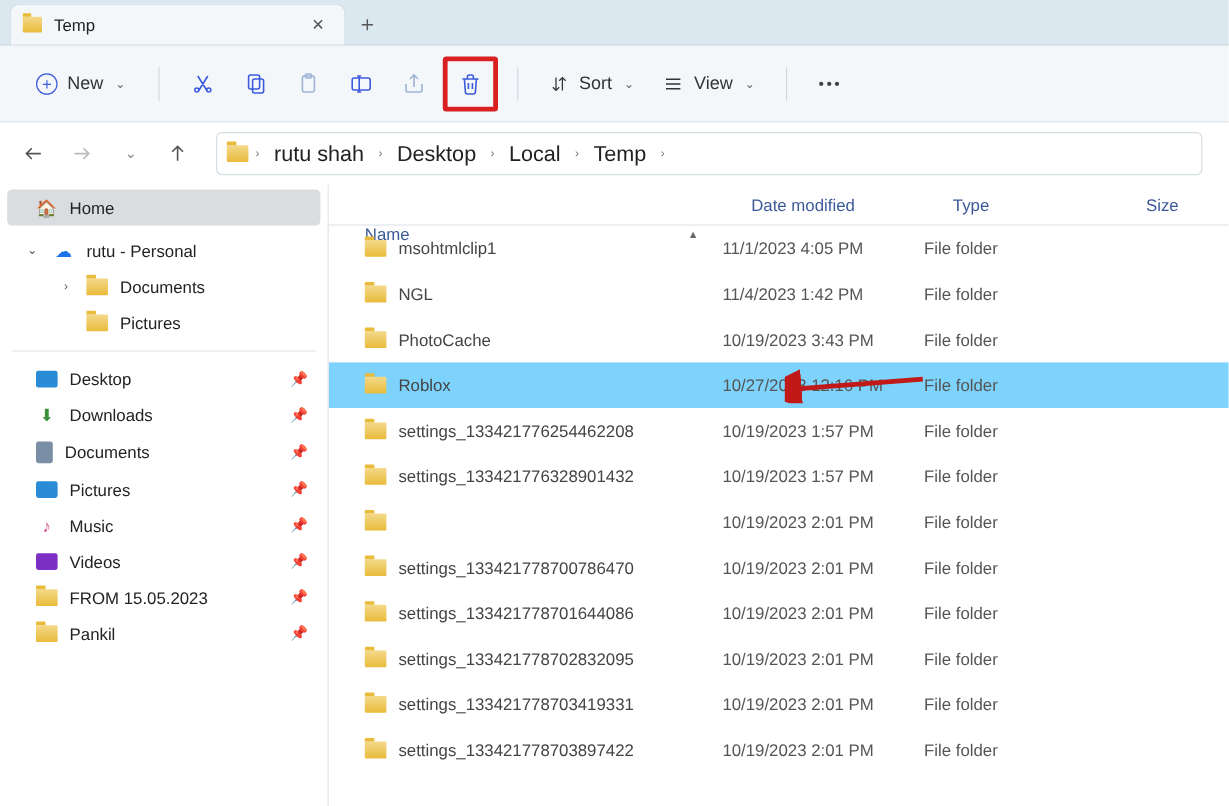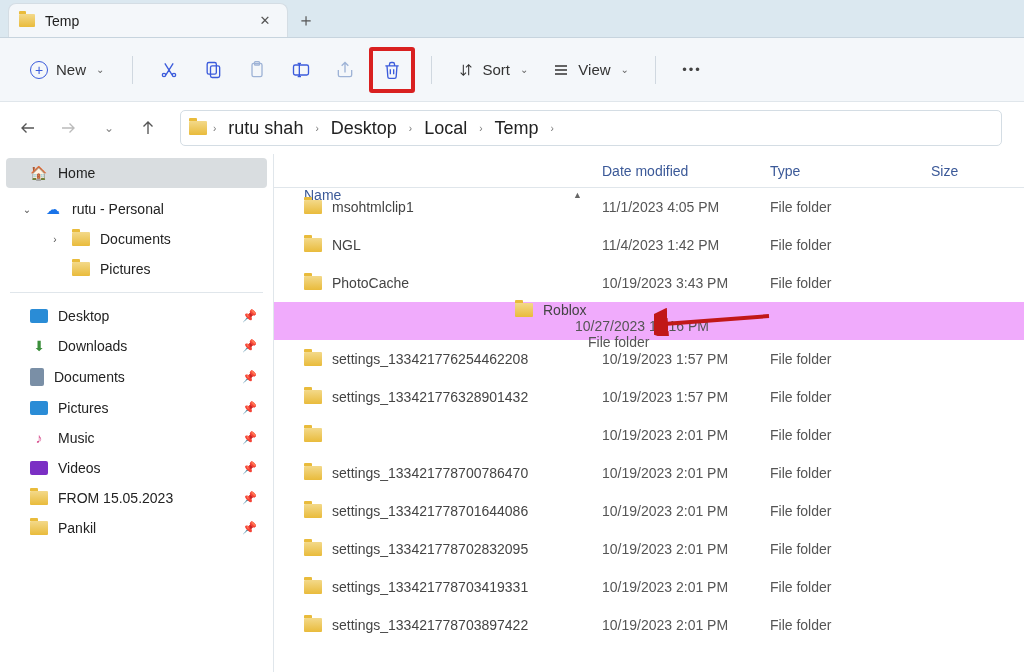--- a/index.html
+++ b/index.html
@@ -45,26 +45,26 @@
 .side-indent0 { padding-left: 24px;}
 .side-indent1 { padding-left: 14px;}
 .side-indent2 { padding-left: 42px;}
 .side-sep { height:1px; background:#e0e6eb; margin:8px 4px;}
 .side-icon { width:18px; height:16px; display:flex; align-items:center; justify-content:center;}
 
 
 .filepane { flex:1; overflow-y:auto;}
 .fhead { display:flex; align-items:center; border-bottom:1px solid #e0e6eb; height:34px; color:#3b5998; font-size:14px; padding-left:20px;}
 .col-name { width: 308px; padding-left:10px;margin-top:48px;}
-.col-date { width: 168px;}
+.col-date { width: 168px; margin-left: 24px;}
 .col-type { width: 142px;}
 .col-size { flex:1;margin-left:19px;}
 .fhead .sort-ind { font-size:9px; color:#666; margin-left:auto; margin-right:20px;}
 .frow { display:flex; align-items:center; height:38px; padding-left:20px; cursor:pointer; font-size:14px; color:#444; position:relative;}
-.frow.selected { background:#f0abfc;flex-direction:column;}
+.frow.selected { background:#7dd3fc;}
 .fname { width:308px; display:flex; align-items:center; gap:10px; padding-left:10px;}
 .fdate { width:168px; color:#555;}
 .ftype { width:142px; color:#555;}
 .fsize { flex:1;}
 .folder-icon { width:18px; height:14px; background:linear-gradient(#f3d98a,#e9bb3b); border-radius:1px; position:relative; flex-shrink:0;}
 .folder-icon::before { content:""; position:absolute; top:-3px; left:0; width:8px; height:3px; background:#e9bb3b; border-radius:1px 1px 0 0;}
 
 
 .arrow-annot { position:absolute; left:380px; top:50%; transform:translateY(-50%); pointer-events:none;}
 

